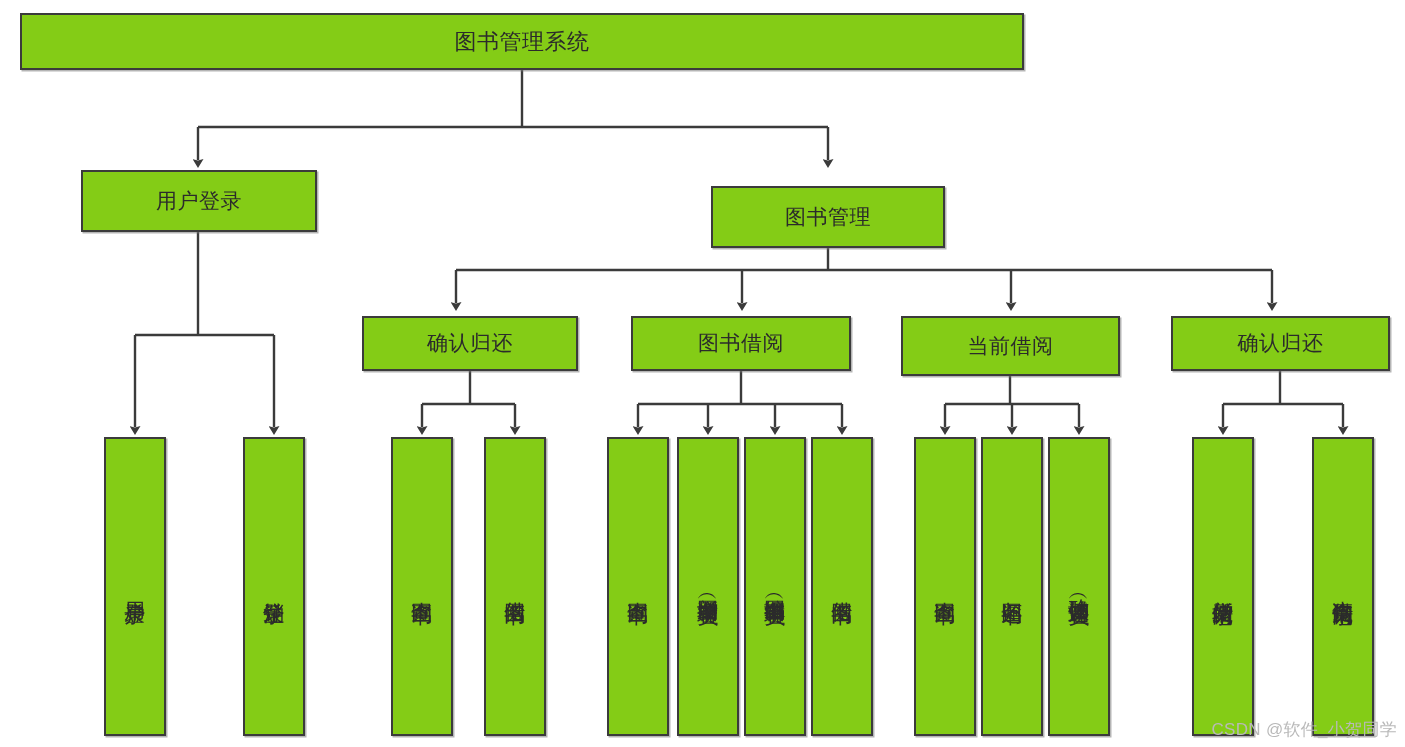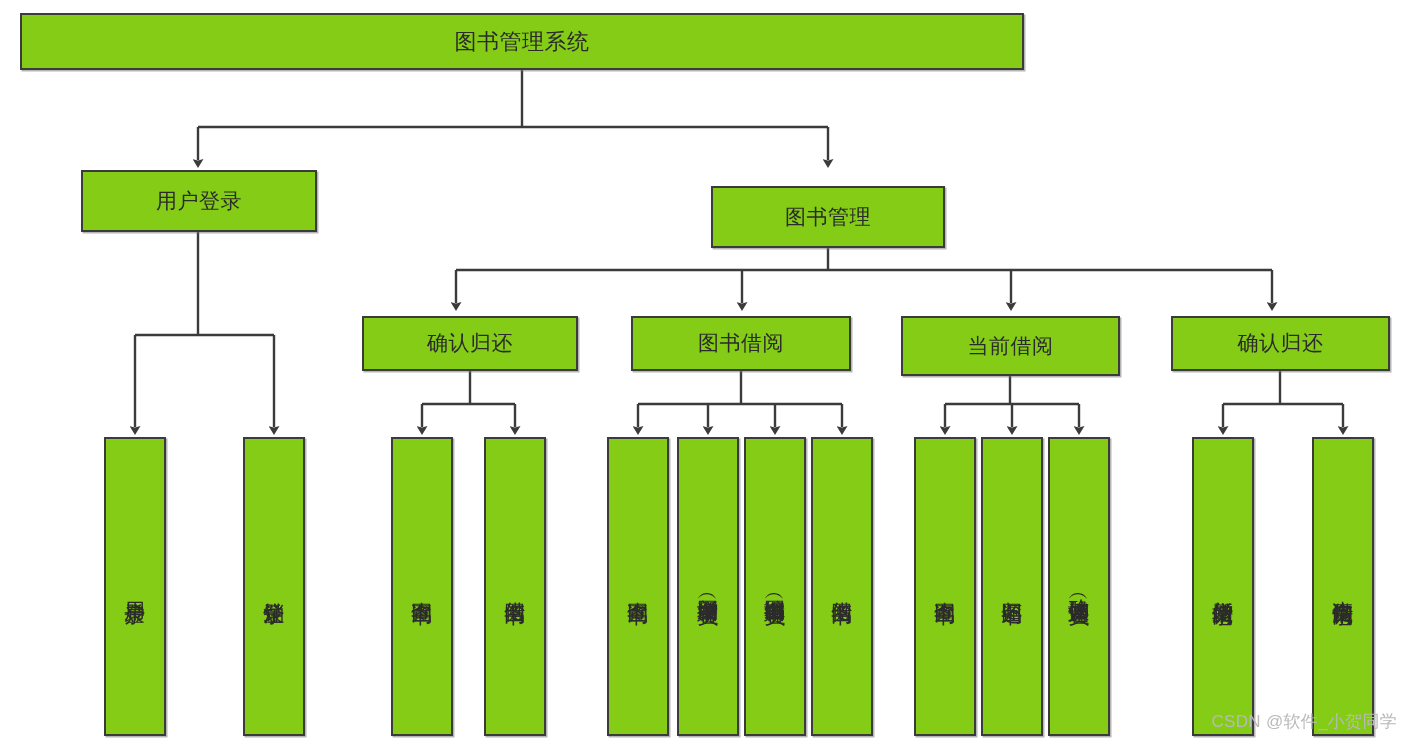--- a/index.html
+++ b/index.html
@@ -52,21 +52,21 @@
     text-orientation: upright;
     font-size: 21px;
     line-height: 1.30;
     letter-spacing: 1px;
     white-space: normal;
     max-height: 100%;
   }
   .watermark {
     position: absolute;
     right: 8px;
-    bottom: 14px;
+    bottom: 6px;
     font-size: 17px;
     color: #b9b9b9;
     white-space: nowrap;
     letter-spacing: 0.3px;
   }
 </style>
 </head>
 <body>
 
 <div id="canvas">

